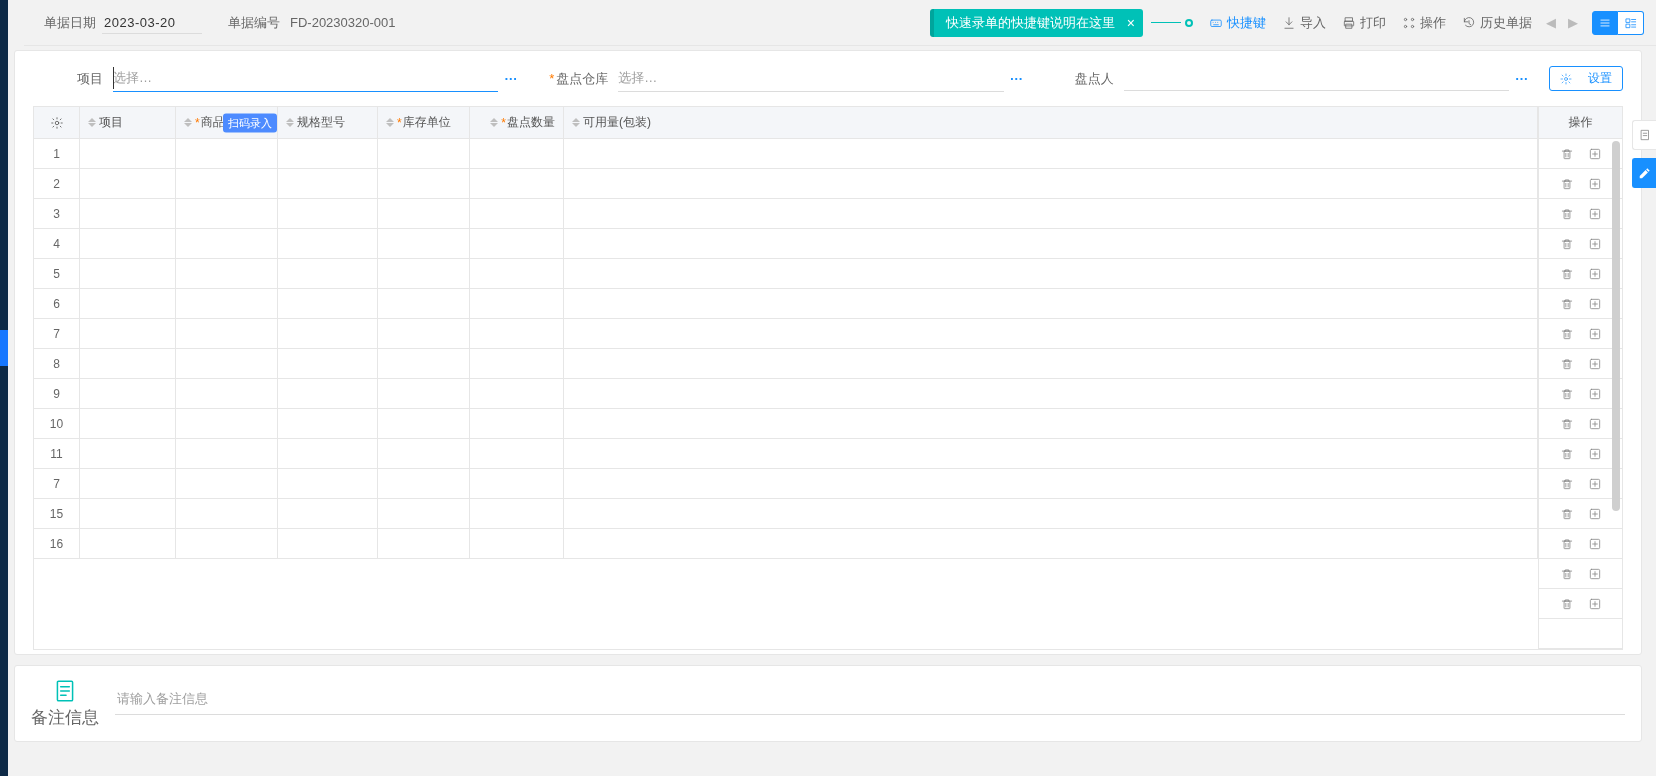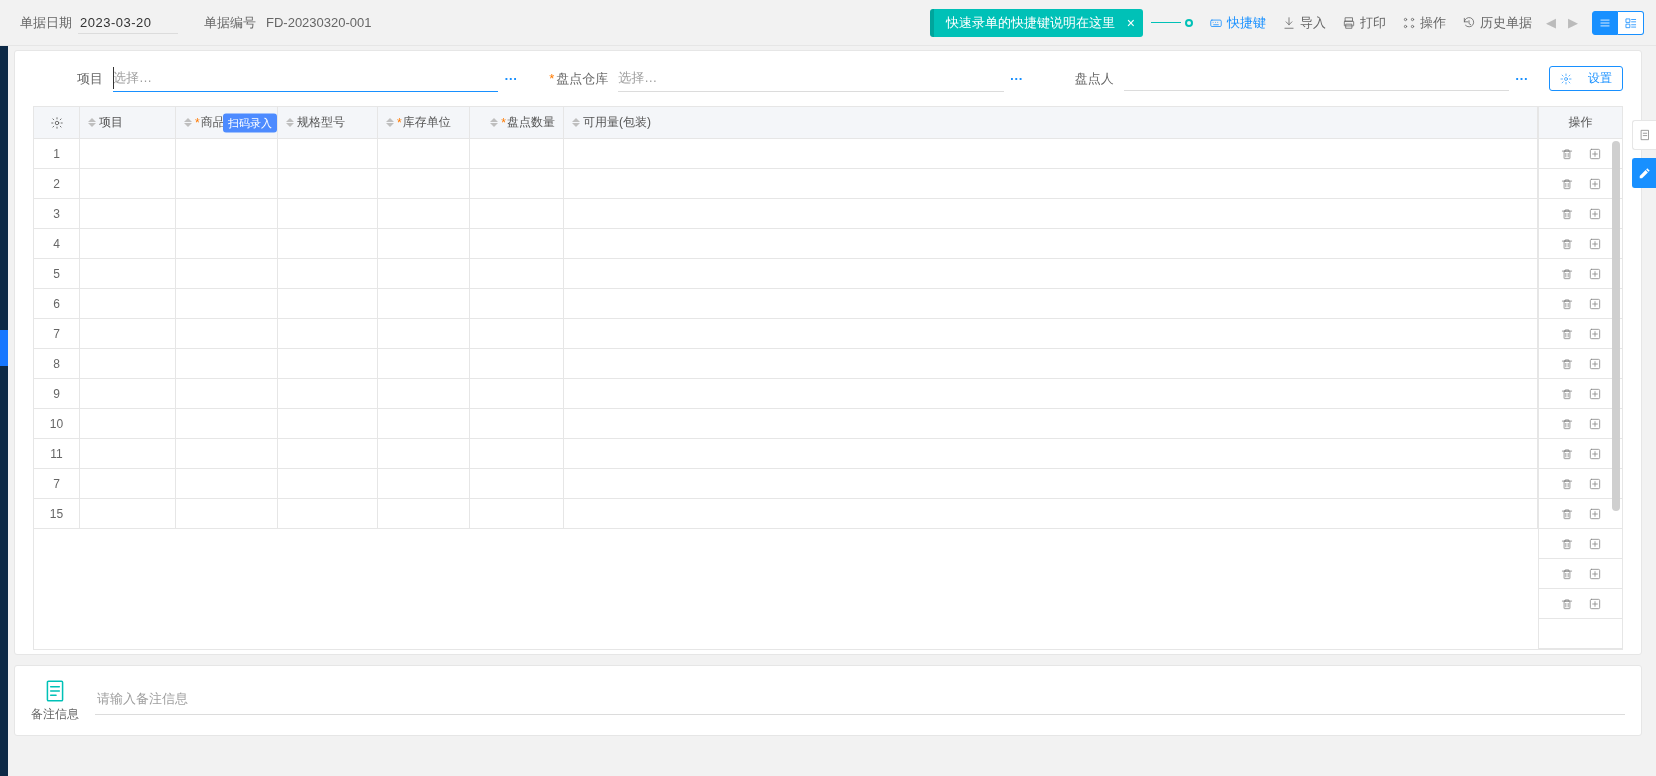--- a/index.html
+++ b/index.html
@@ -31,20 +31,21 @@
 
   
   .topbar{
     height:46px;
     display:flex;
     align-items:center;
     padding:0 12px 0 20px;
     border-bottom:1px solid var(--border);
     position:relative;
     background:var(--shell);
+    margin-left:24px;
   }
   .fld-label{color:#666;margin-right:6px;}
   .date-val{
     color:#333;letter-spacing:.5px;
     border-bottom:1px solid var(--border2);
     padding:3px 2px 3px 2px;
     min-width:100px;
     display:inline-block;
   }
   .cal-icon{color:var(--blue);margin:0 20px 0 6px;display:inline-flex;}
@@ -192,21 +193,21 @@
   .op-wrap{position:relative;}
 
   
   .remark{
     display:flex;align-items:flex-start;
     margin:10px 14px 0 14px;background:#fff;border:1px solid var(--border);
     border-radius:3px;padding:12px 16px;gap:16px;
   }
   .remark .icon-box{display:flex;flex-direction:column;align-items:center;color:var(--teal);}
   .remark .icon-box svg{width:26px;height:26px;}
-  .remark .icon-box span{color:#666;font-size:12px;margin-top:2px;}
+  .remark .icon-box span{color:#666;font-size:17px;margin-top:2px;}
   .remark .input{
     flex:1;border-bottom:1px solid var(--border2);padding:6px 2px;color:var(--muted);
     margin-top:6px;
   }
 
   
   .rail{
     position:absolute;right:0;top:120px;display:flex;flex-direction:column;gap:8px;
   }
   .rail div{
@@ -495,20 +496,29 @@
           </div>
           <div class="row">
             <div class="c c-idx">15</div>
             <div class="c c-proj"></div>
             <div class="c c-prod"></div>
             <div class="c c-spec"></div>
             <div class="c c-unit"></div>
             <div class="c c-qty"></div>
             <div class="c c-avail"></div>
           </div>
+          <div class="row">
+            <div class="c c-idx">16</div>
+            <div class="c c-proj"></div>
+            <div class="c c-prod"></div>
+            <div class="c c-spec"></div>
+            <div class="c c-unit"></div>
+            <div class="c c-qty"></div>
+            <div class="c c-avail"></div>
+          </div>
         </div>
     </div>
 
     <div class="op-col op-wrap">
       <div class="op-hdr">操作</div>
       <div id="ops-host">
           <div class="op-row">
             <span class="icon-btn">
               <svg class="stroke" viewBox="0 0 24 24">
                 <path d="M4 7h16"></path>

